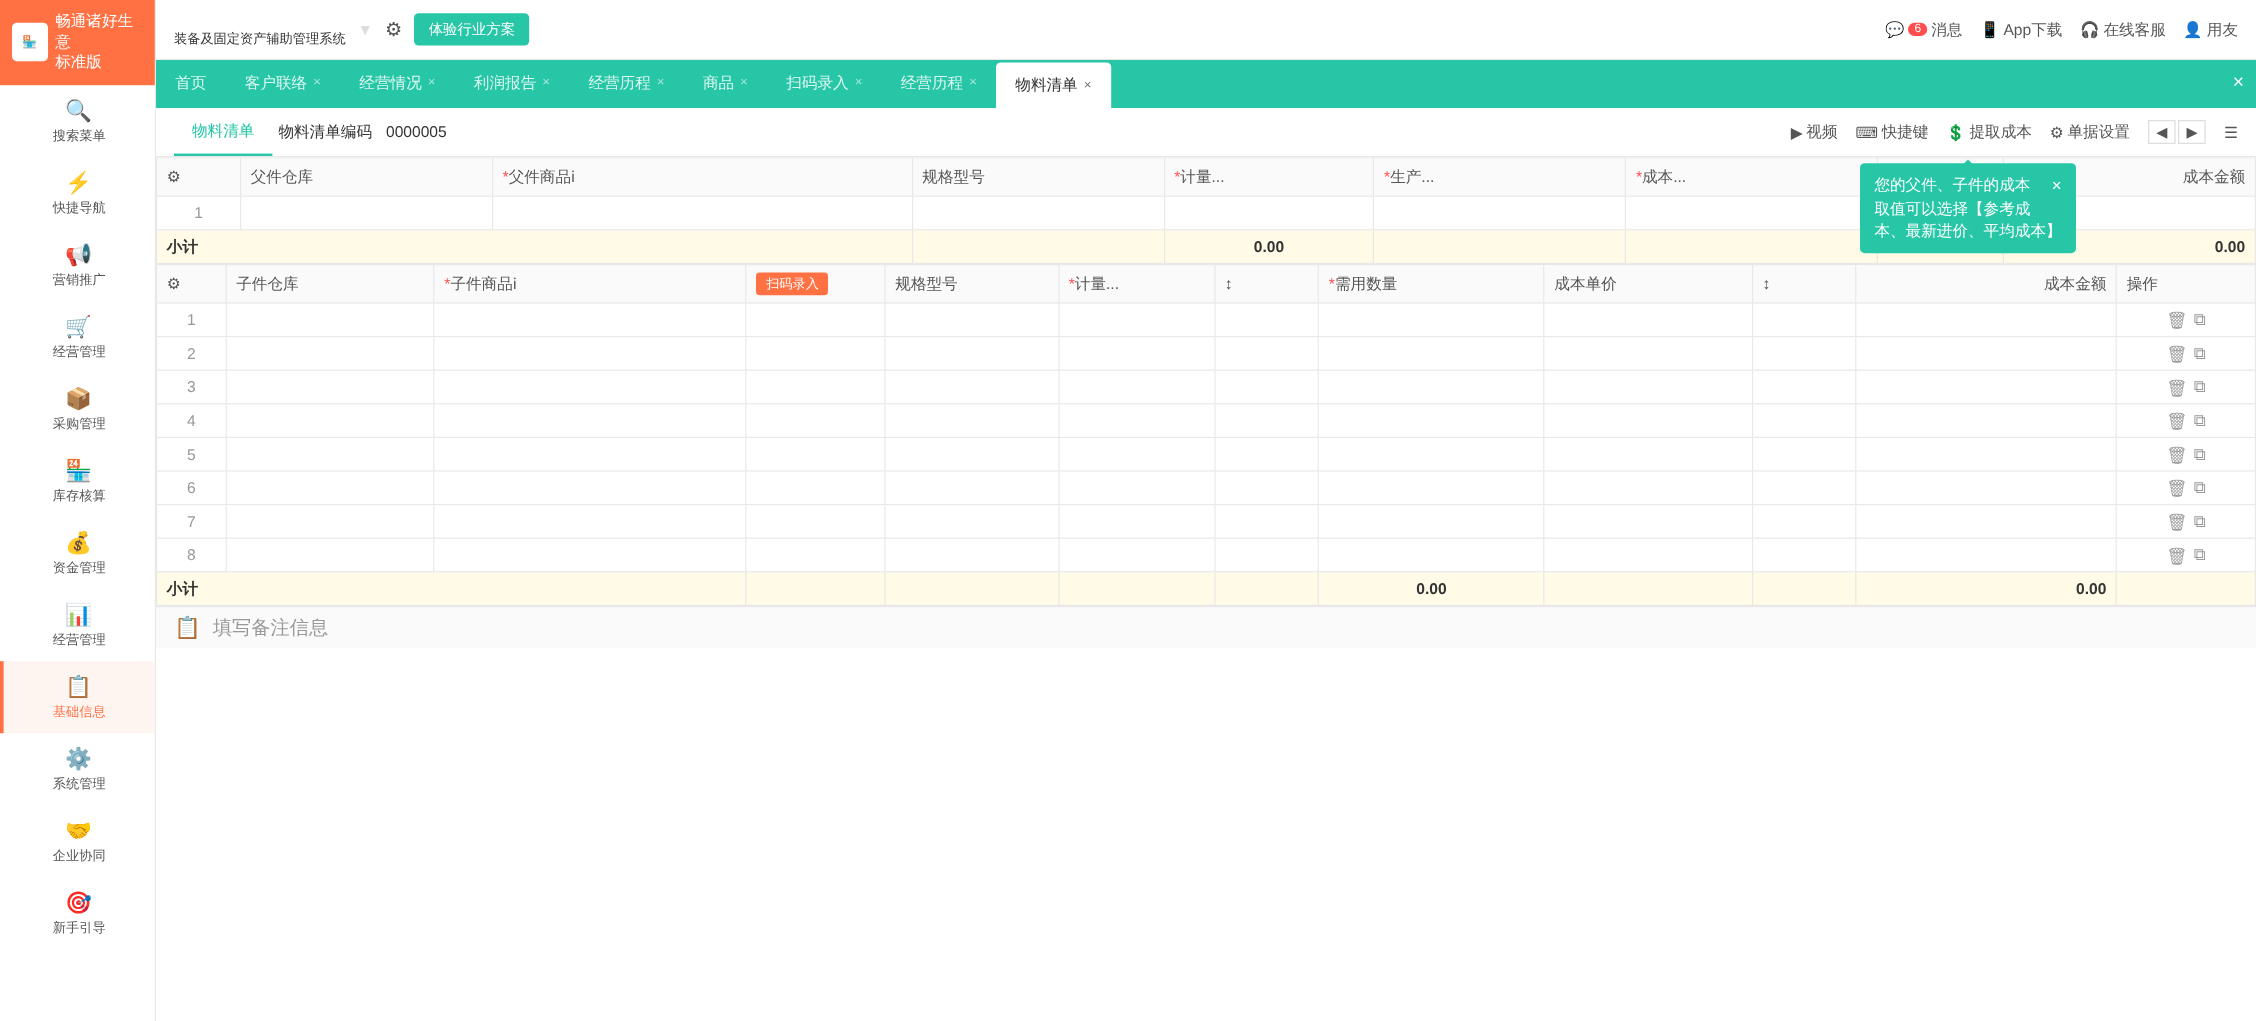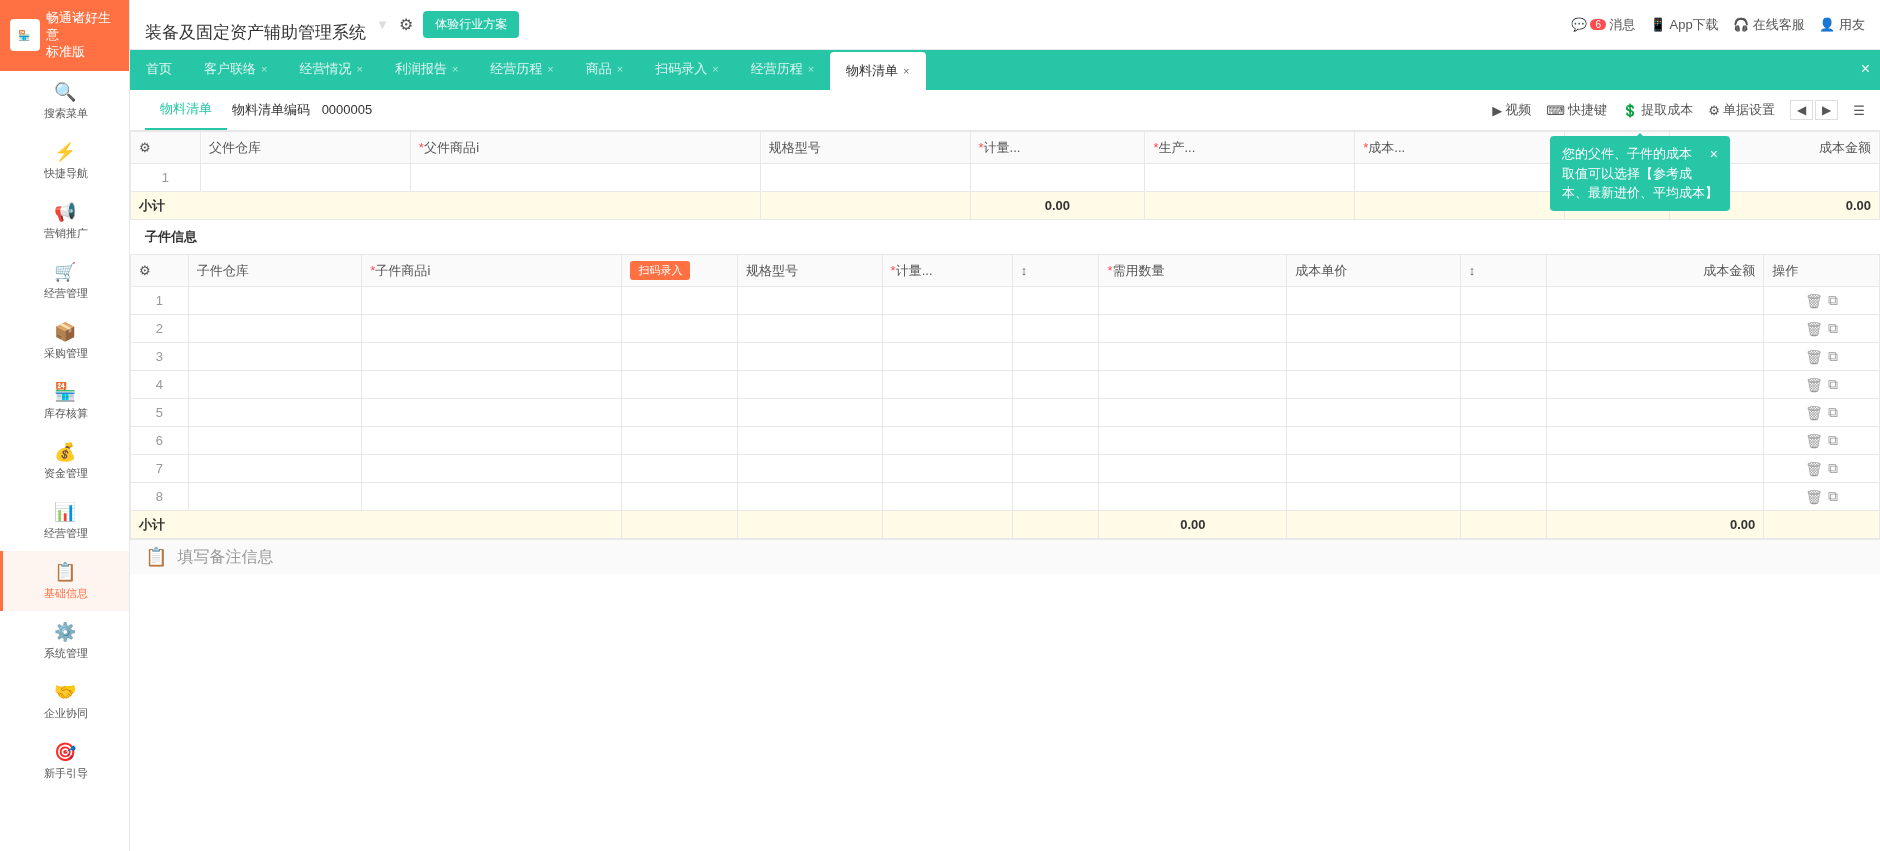--- a/index.html
+++ b/index.html
@@ -136,21 +136,21 @@
     <div class="sidebar-item">
       <span class="icon">🎯</span>
       <span class="label">新手引导</span>
     </div>
   </nav>
 </div>
 
 <div class="main">
 
   <div class="header">
-    <span style="color:#333;font-size:17px;margin-top:16px;">装备及固定资产辅助管理系统</span>
+    <span style="color:#333;font-size:11px;margin-top:16px;">装备及固定资产辅助管理系统</span>
     <span style="color:#ddd;">▼</span>
     <span class="gear-btn">⚙</span>
     <button class="header-try-btn">体验行业方案</button>
     <div style="flex:1;"></div>
     <div class="header-actions">
       <div class="action-item">
         <span>💬</span>
         <span class="header-badge">6</span>
         <span>消息</span>
       </div>
@@ -292,21 +292,20 @@
                 <td></td>
                 <td></td>
                 <td style="text-align:right;font-weight:bold;">0.00</td>
               </tr>
             </tbody>
           </table>
         </div>
       </div>
 
       <div class="section">
-        <div class="section-title">子件信息</div>
         <div class="subtable-wrapper">
           <table class="data-table">
             <thead>
               <tr>
                 <th style="width:40px;">⚙</th>
                 <th style="width:120px;">子件仓库</th>
                 <th style="width:180px;"><span class="required">*</span>子件商品ℹ</th>
                 <th style="width:80px;"><button class="scan-btn">扫码录入</button></th>
                 <th style="width:100px;">规格型号</th>
                 <th style="width:90px;"><span class="required">*</span>计量...</th>

